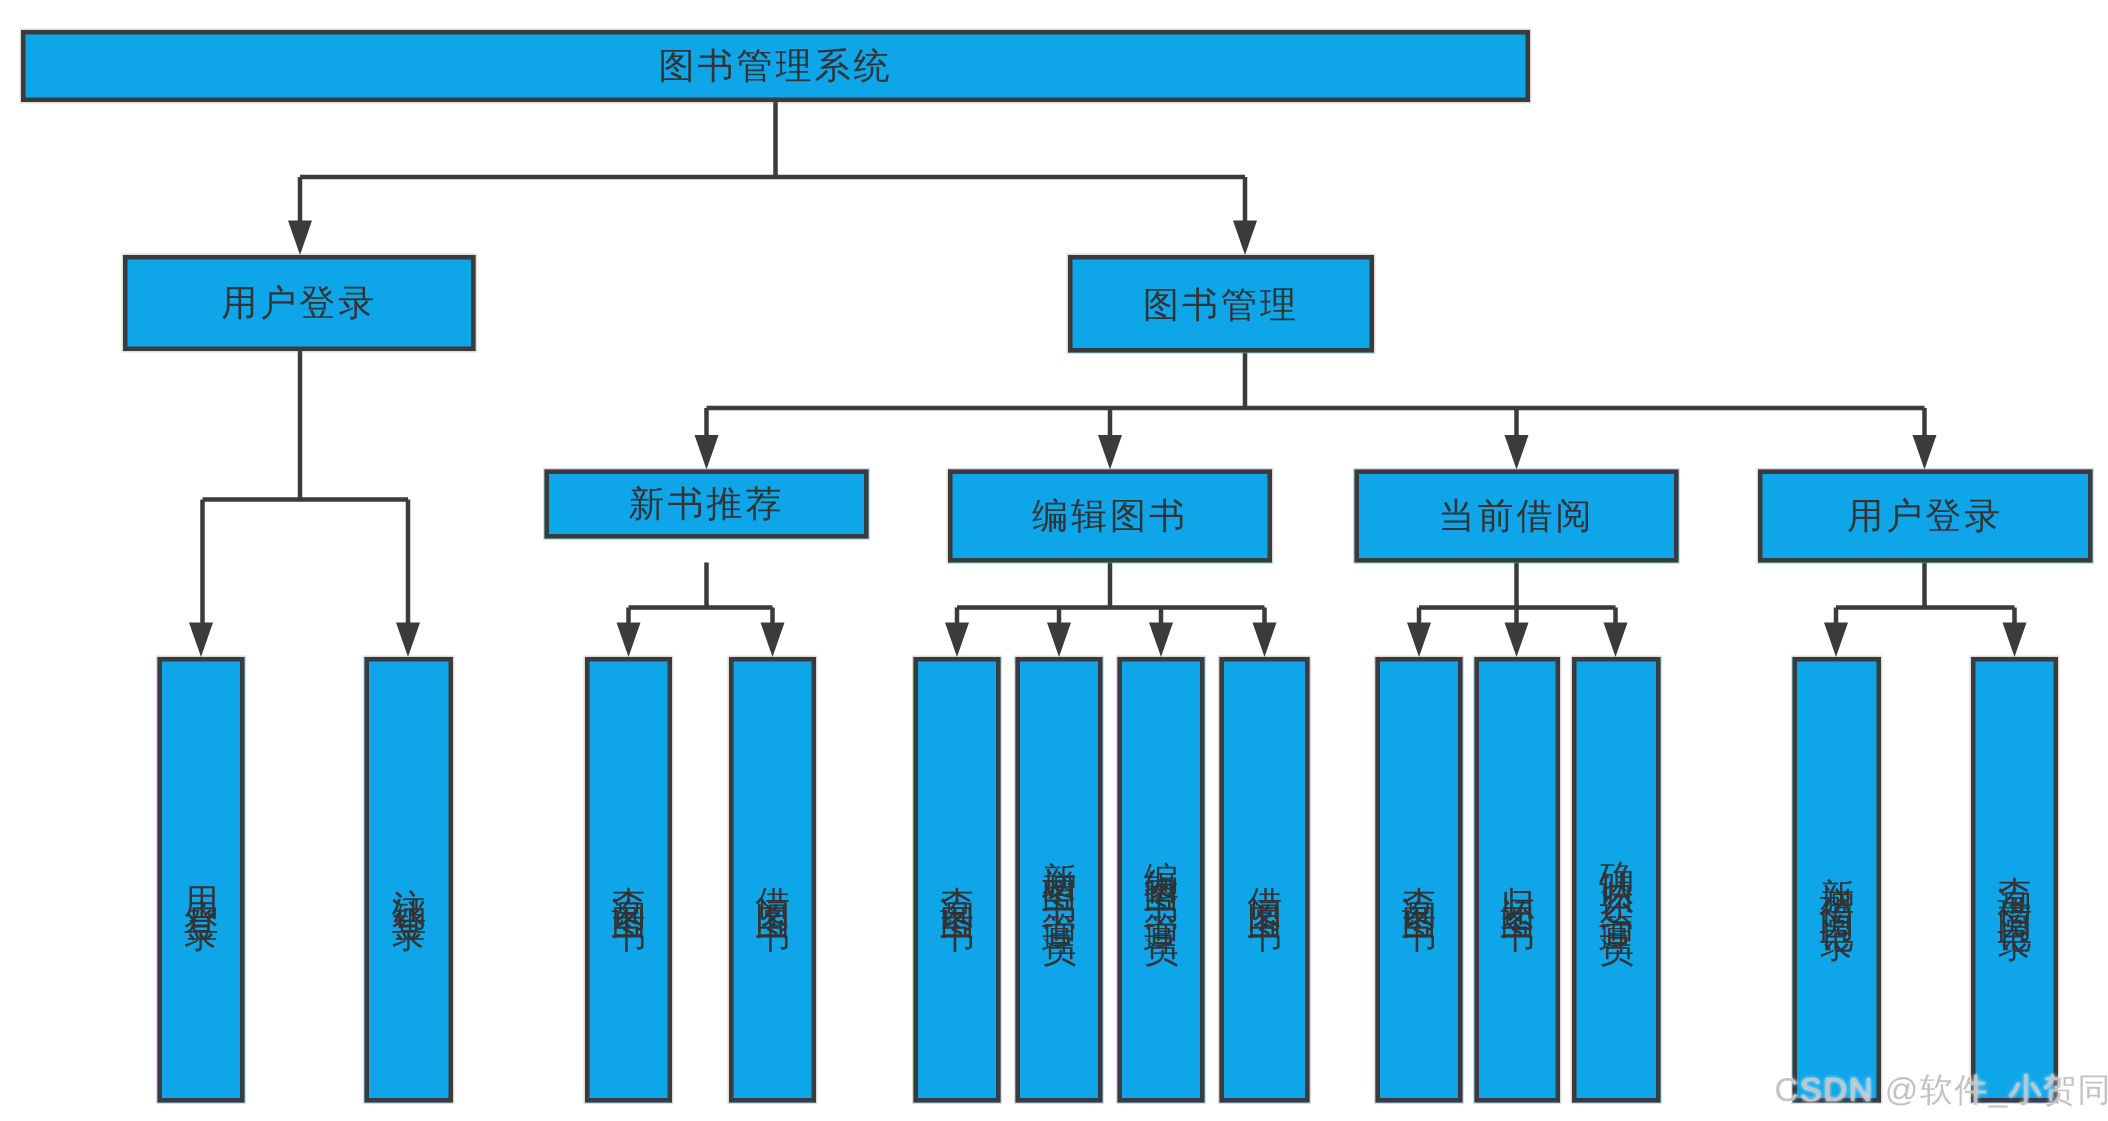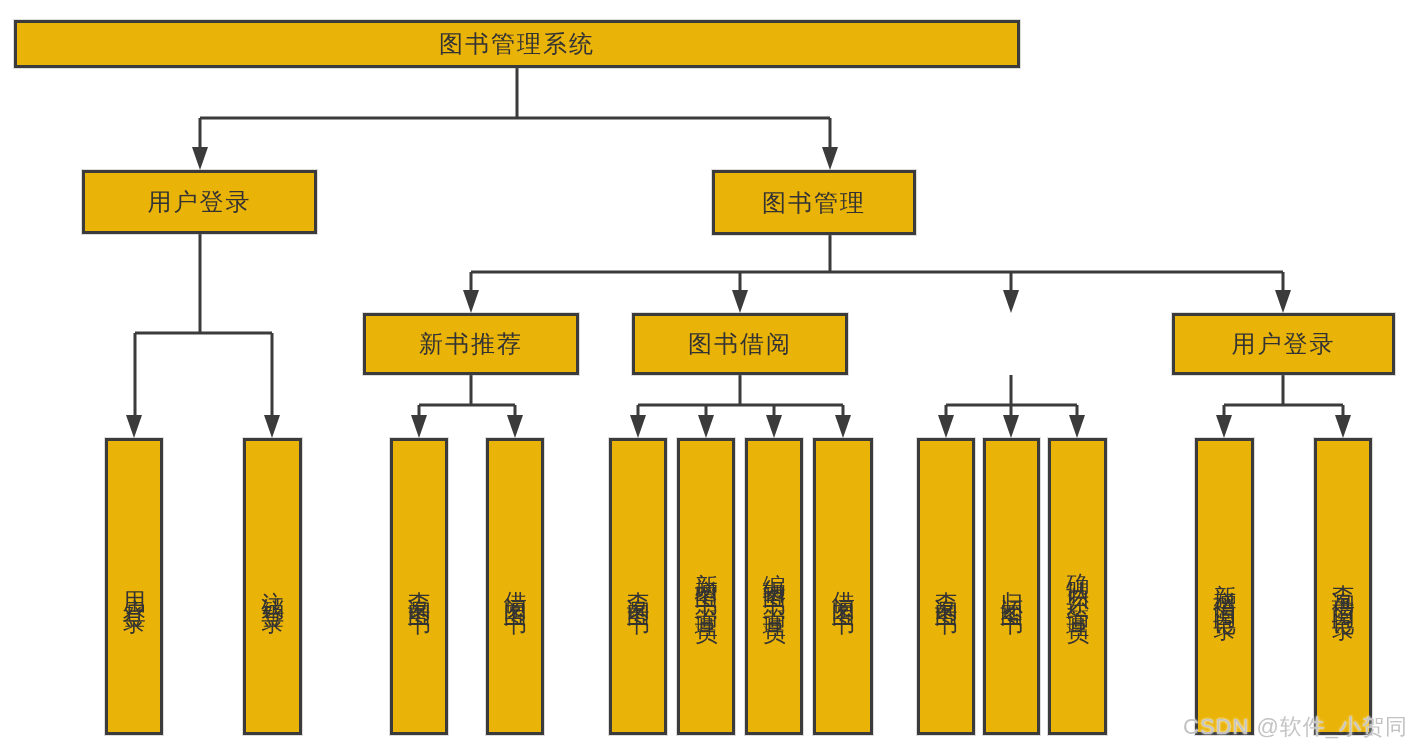--- a/index.html
+++ b/index.html
@@ -12,21 +12,21 @@
     color: #333333;
     overflow: hidden;
   }
   #connectors {
     position: absolute;
     left: 0; top: 0;
     width: 1405px; height: 747px;
   }
   .box {
     position: absolute;
-    background: #eab308;
+    background: #0ea5e9;
     border: 3px solid #3b3b3b;
     box-sizing: border-box;
     display: flex;
     align-items: center;
     justify-content: center;
     box-shadow: 0 0 0 1px rgba(120,120,120,0.25);
   }
   .box-h .lbl {
     font-size: 24px;
     letter-spacing: 2px;
@@ -104,25 +104,28 @@
     <span class="lbl">图书管理系统</span>
   </div>
 
   <div class="box box-h" style="left:82px;top:170px;width:235px;height:64px">
     <span class="lbl">用户登录</span>
   </div>
   <div class="box box-h" style="left:712px;top:170px;width:204px;height:65px">
     <span class="lbl">图书管理</span>
   </div>
 
-  <div class="box box-h" style="left:363px;top:313px;width:216px;height:62px">
+  <div class="box box-h" style="left:363px;top:313px;width:216px;height:46px">
     <span class="lbl">新书推荐</span>
   </div>
   <div class="box box-h" style="left:632px;top:313px;width:216px;height:62px">
-    <span class="lbl">图书借阅</span>
+    <span class="lbl">编辑图书</span>
+  </div>
+  <div class="box box-h" style="left:903px;top:313px;width:216px;height:62px">
+    <span class="lbl">当前借阅</span>
   </div>
   <div class="box box-h" style="left:1172px;top:313px;width:223px;height:62px">
     <span class="lbl">用户登录</span>
   </div>
 
   <div class="box box-v" style="left:105px;top:438px;width:58px;height:297px">
     <span class="lbl">用户登录</span>
   </div>
   <div class="box box-v" style="left:243px;top:438px;width:59px;height:297px">
     <span class="lbl">注销登录</span>

